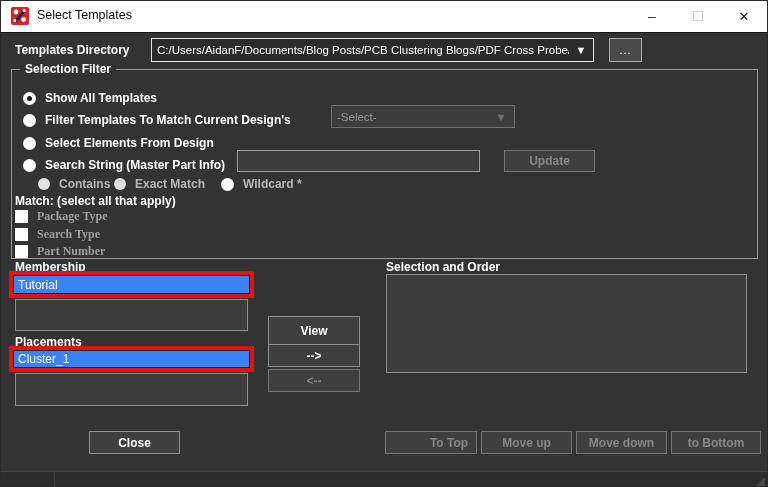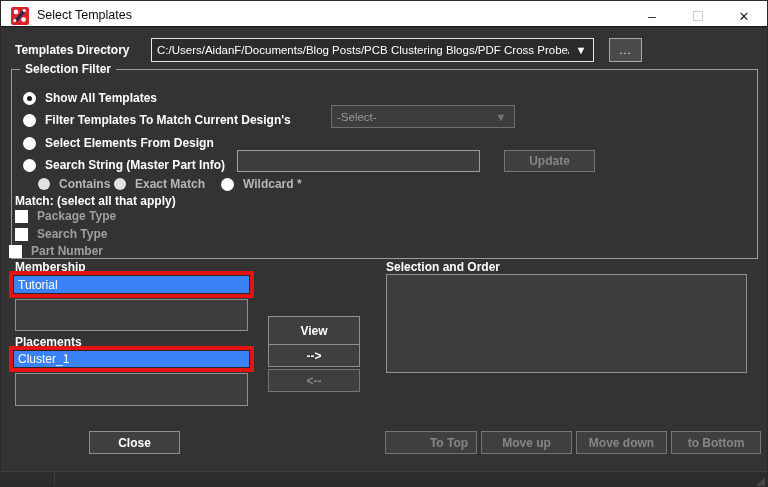--- a/index.html
+++ b/index.html
@@ -4,21 +4,21 @@
 <style>
   * { margin:0; padding:0; box-sizing:border-box; }
   html,body { background:#1e1e1e; }
   body { font-family:"Liberation Sans", sans-serif; }
   .window {
     position:relative; width:768px; height:487px; background:#333333;
     overflow:hidden; border:1px solid #2a2a2a;
   }
   
   .titlebar {
-    position:absolute; top:0; left:0; width:100%; height:26px;
+    position:absolute; top:0; left:0; width:100%; height:32px;
     background:#ffffff; border-bottom:1px solid #161616;
     display:flex; align-items:center;
   }
   .app-icon { position:absolute; left:10px; top:6px; width:18px; height:18px; }
   .win-title { position:absolute; left:36px; top:7px; font-size:12.5px; color:#0b0b0b; }
   .win-controls { position:absolute; right:0; top:0; height:30px; display:flex; }
   .win-ctrl { width:46px; height:30px; display:flex; align-items:center; justify-content:center; cursor:default; }
   .glyph-min { font-size:14px; color:#333; line-height:1; }
   .glyph-close { font-size:13px; color:#222; line-height:1; }
   .max-square { width:10px; height:10px; border:1px solid #cfcfcf; }
@@ -47,21 +47,21 @@
   
   .radio-row { position:absolute; display:flex; align-items:center; height:14px; cursor:default; }
   .radio-dot { width:13px; height:13px; border-radius:50%; background:#ffffff; flex:0 0 auto; position:relative; }
   .radio-dot.checked::after {
     content:""; position:absolute; left:4px; top:4px; width:5px; height:5px;
     border-radius:50%; background:#1c1c1c;
   }
   .radio-dot.dim { background:#e2e2e2; width:12px; height:12px; }
   .radio-row .rlabel { margin-left:9px; color:#ffffff; font-size:12px; font-weight:600; white-space:nowrap; }
   .radio-row .rlabel.dim { color:#b7b7b7; }
-  .check-row { position:absolute; display:flex; align-items:center; height:14px; cursor:default; }
+  .check-row { position:absolute; display:flex; align-items:center; height:14px; cursor:default;font-family:Liberation Serif, serif; }
   .check-box { width:13px; height:13px; background:#ffffff; flex:0 0 auto; }
   .check-row .clabel { margin-left:9px; color:#9f9f9f; font-size:12px; font-weight:600; }
   
   .design-combo {
     position:absolute; left:330px; top:104px; width:184px; height:23px;
     background:#3d3d3d; border:1px solid #6f6f6f; display:flex; align-items:center;
   }
   .design-combo .val { flex:1; color:#9a9a9a; font-size:11.5px; padding-left:5px; }
   .design-combo .arrow { width:26px; text-align:center; color:#757575; font-size:11px; }
   
@@ -175,21 +175,21 @@
 
   <span class="match-label">Match: (select all that apply)</span>
   <div class="check-row" style="left:14px; top:208px;">
     <span class="check-box"></span>
     <span class="clabel">Package Type</span>
   </div>
   <div class="check-row" style="left:14px; top:226px;">
     <span class="check-box"></span>
     <span class="clabel">Search Type</span>
   </div>
-  <div class="check-row" style="left:8px; top:243px;">
+  <div class="check-row" style="left:14px; top:243px;">
     <span class="check-box"></span>
     <span class="clabel">Part Number</span>
   </div>
 
   <span class="sec-label" style="left:14px; top:259px; width:233px;">Membership</span>
   <div class="red-annot" style="left:8px; top:270px; width:245px; height:27px;">
     <div class="sel-item">Tutorial</div>
   </div>
   <div class="listbox" style="left:14px; top:298px; width:233px; height:32px;"></div>
 

